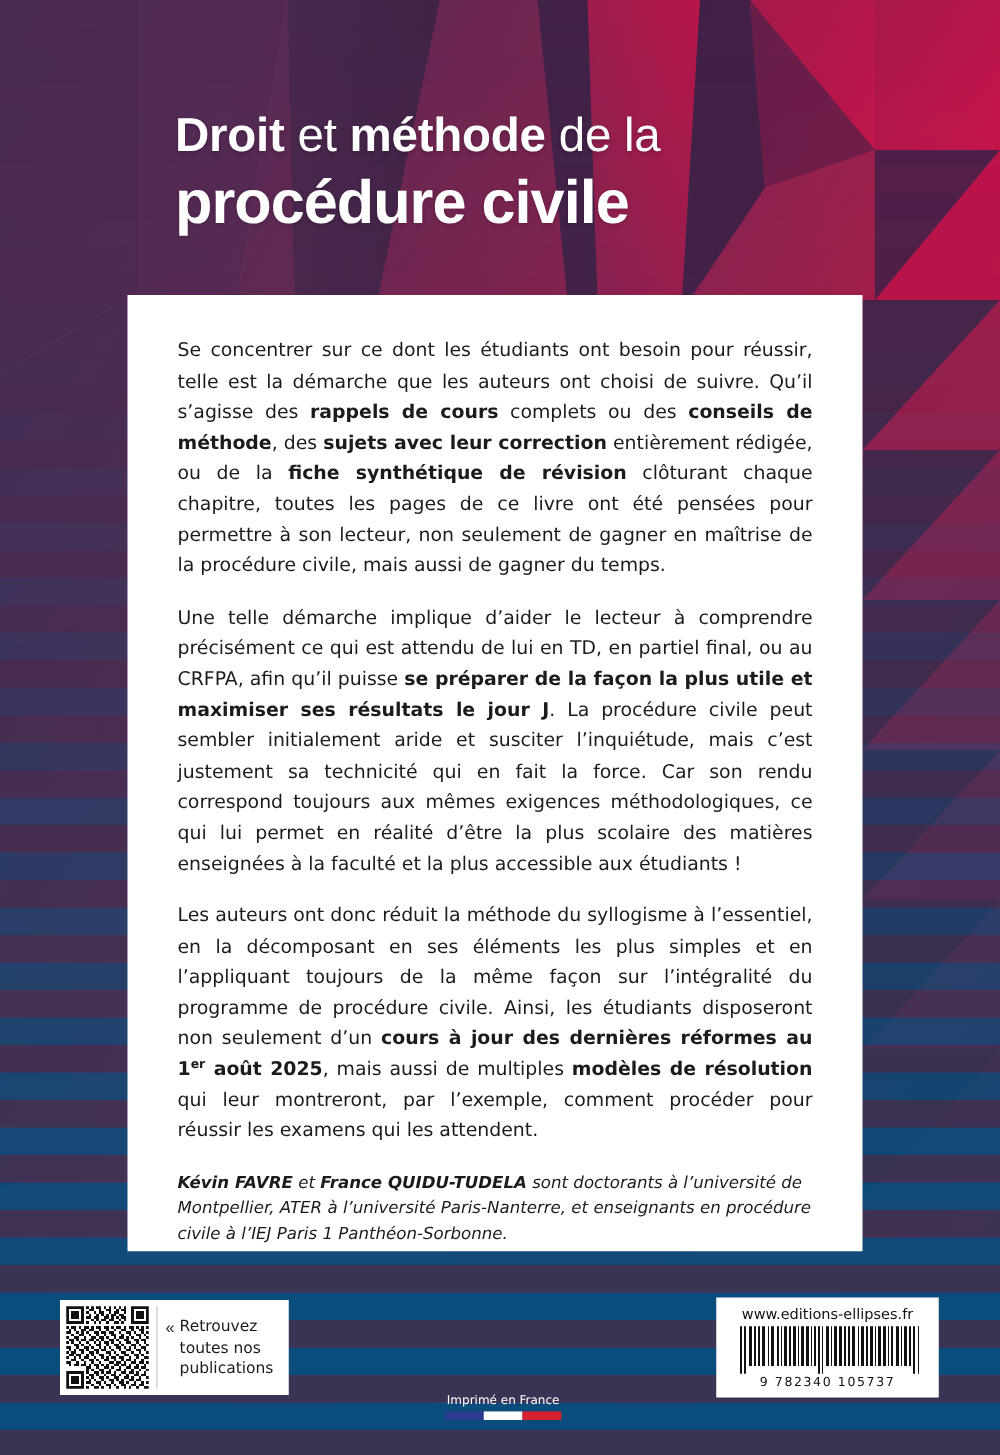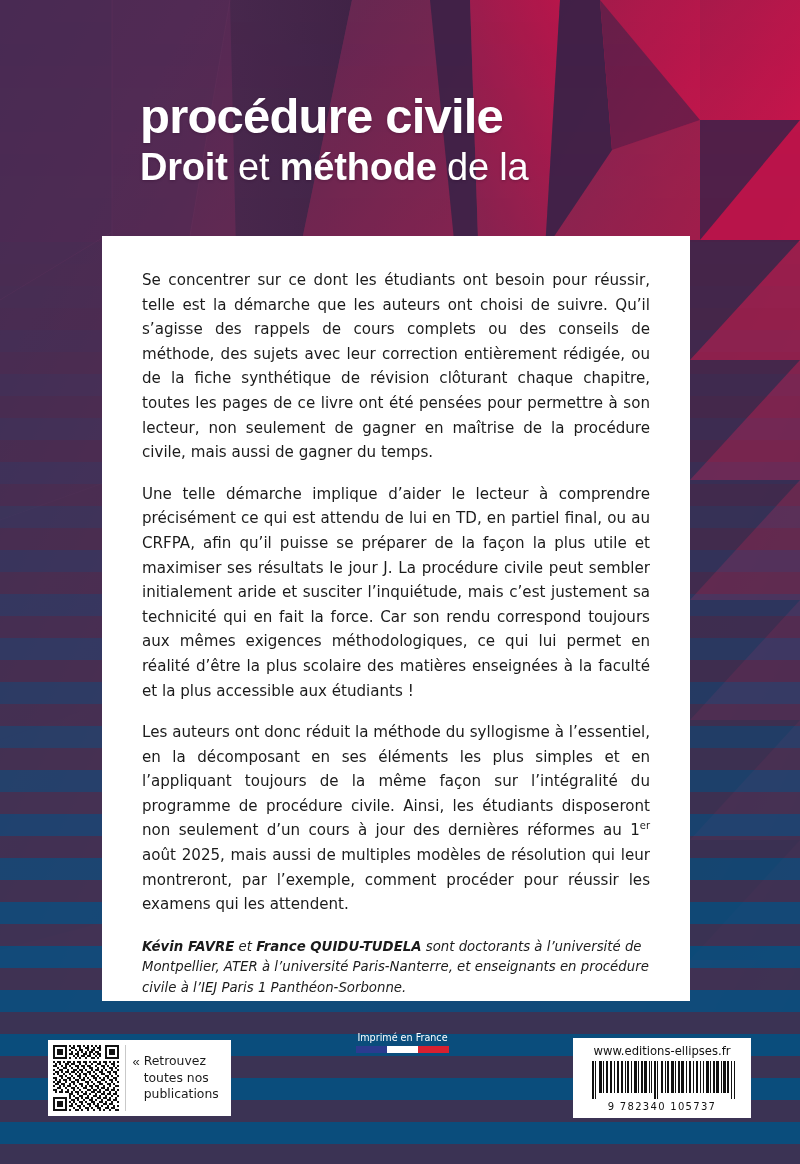--- a/index.html
+++ b/index.html
@@ -65,21 +65,21 @@
   #panel p {
     font-family: "DejaVu Sans", sans-serif;
     font-size: 15.1px;
     line-height: 24.6px;
     color: #1b1b1b;
     text-align: justify;
     text-justify: inter-word;
     hyphens: none;
     margin-bottom: 17px;
   }
-  #panel p b { font-weight: 400; }
+  #panel p b { font-weight: 700; }
   #panel p sup { font-size: 0.66em; vertical-align: super; line-height: 0; margin-top: 40px; }
   #bio {
     font-family: "DejaVu Sans", sans-serif;
     font-style: italic;
     font-size: 13.3px;
     line-height: 20.5px;
     color: #1b1b1b;
     text-align: left;
     margin-top: 20px;
   }
@@ -104,21 +104,21 @@
     color: #2b2b2b; font-size: 13px; line-height: 16px;
     margin: 1px 4px 0 0; flex: 0 0 auto;
   }
   #qr-text {
     font-family: "DejaVu Sans", sans-serif;
     font-size: 12.4px; line-height: 16.4px; color: #1b1b1b;
   }
 
   #printed-block {
     position: absolute;
-    left: 355px; top: 1032px;
+    left: 355px; top: 1115px;
     width: 95px;
     text-align: center;
   }
   #printed-label {
     font-family: "DejaVu Sans", sans-serif;
     font-size: 9.6px; line-height: 12px;
     color: #ffffff; white-space: nowrap;
     margin-bottom: 2px;
   }
   #flag-icon {
@@ -283,24 +283,24 @@
       <div class="stripe" style="top: 1034px; height: 22px; background: rgb(10, 77, 124); opacity: 1;"></div>
       <div class="stripe" style="top: 1056px; height: 22px; background: rgb(59, 51, 84); opacity: 1;"></div>
       <div class="stripe" style="top: 1078px; height: 22px; background: rgb(10, 77, 124); opacity: 1;"></div>
       <div class="stripe" style="top: 1100px; height: 22px; background: rgb(59, 51, 84); opacity: 1;"></div>
       <div class="stripe" style="top: 1122px; height: 22px; background: rgb(10, 77, 124); opacity: 1;"></div>
       <div class="stripe" style="top: 1144px; height: 22px; background: rgb(59, 51, 84); opacity: 1;"></div>
       <div class="stripe" style="top: 1000px; height: 164px; background: transparent;"></div>
     </div>
 
   <div id="title-block">
-    <div id="title-line2">procédure civile</div>
     <div id="title-line1">
       <span class="strong">Droit</span><span class="light"> et </span><span class="strong">méthode</span><span class="light"> de la</span>
     </div>
+    <div id="title-line2">procédure civile</div>
   </div>
 
   <div id="panel">
 
     <p><span>Se concentrer sur ce dont les étudiants ont besoin pour réussir, telle est la démarche que les auteurs ont choisi de suivre. Qu’il s’agisse des </span><b>rappels de cours</b><span> complets ou des </span><b>conseils de méthode</b><span>, des </span><b>sujets avec leur correction</b><span> entièrement rédigée, ou de la </span><b>fiche synthétique de révision</b><span> clôturant chaque chapitre, toutes les pages de ce livre ont été pensées pour permettre à son lecteur, non seulement de gagner en maîtrise de la procédure civile, mais aussi de gagner du temps.</span></p>
 
     <p><span>Une telle démarche implique d’aider le lecteur à comprendre précisément ce qui est attendu de lui en TD, en partiel final, ou au CRFPA, afin qu’il puisse </span><b>se préparer de la façon la plus utile et maximiser ses résultats le jour J</b><span>. La procédure civile peut sembler initialement aride et susciter l’inquiétude, mais c’est justement sa technicité qui en fait la force. Car son rendu correspond toujours aux mêmes exigences méthodologiques, ce qui lui permet en réalité d’être la plus scolaire des matières enseignées à la faculté et la plus accessible aux étudiants !</span></p>
 
     <p><span>Les auteurs ont donc réduit la méthode du syllogisme à l’essentiel, en la décomposant en ses éléments les plus simples et en l’appliquant toujours de la même façon sur l’intégralité du programme de procédure civile. Ainsi, les étudiants disposeront non seulement d’un </span><b><span>cours à jour des dernières réformes au 1</span><sup>er</sup><span> août 2025</span></b><span>, mais aussi de multiples </span><b>modèles de résolution</b><span> qui leur montreront, par l’exemple, comment procéder pour réussir les examens qui les attendent.</span></p>
 

